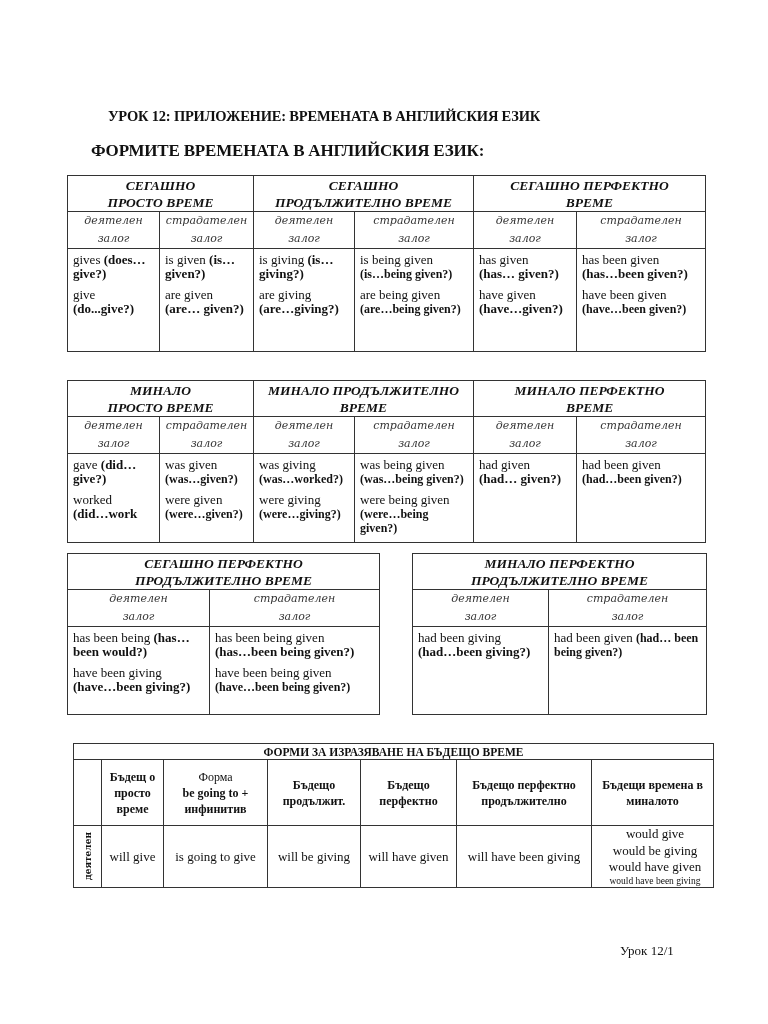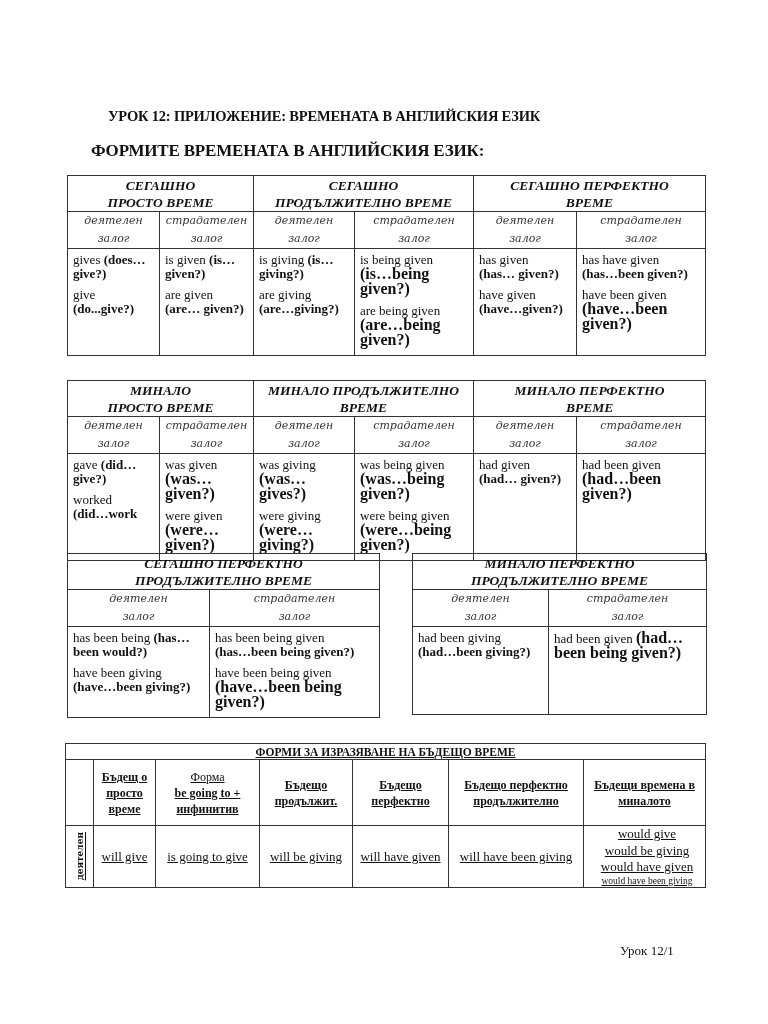--- a/index.html
+++ b/index.html
@@ -7,21 +7,21 @@
          font-family:"Liberation Serif","DejaVu Serif",serif; color:#111; }
   .abs { position:absolute; }
   .title { left:0; width:648px; top:108px; text-align:center; font-weight:bold; font-size:14.5px; letter-spacing:-0.2px; }
   .subtitle { left:91px; top:141px; font-weight:bold; font-size:17px; letter-spacing:-0.2px; }
   table { border-collapse:collapse; position:absolute; table-layout:fixed; }
   td { border:1px solid #333; padding:0; vertical-align:top; }
   .hd { font-weight:bold; font-style:italic; text-align:center; font-size:13.5px; line-height:17px; padding-top:1px; }
   .voice { font-style:italic; text-align:center; font-size:12.5px; line-height:18px; color:#333; font-family:"DejaVu Serif",serif; font-size:11px; }
   .cell { font-size:13px; line-height:14px; padding:4px 5px 0 5px; }
   .cell .b { font-weight:bold; }
-  .cell .bs { font-weight:bold; font-size:16px;text-align:center; }
+  .cell .bs { font-weight:bold; font-size:12px;text-align:center; }
   .cell p { margin:0 0 7px 0; }
   .fh { text-align:center; font-weight:bold; font-size:12px; line-height:16px; vertical-align:middle; }
   .fc { text-align:center; font-size:13px; vertical-align:middle; }
   .vert { writing-mode:vertical-rl; transform:rotate(180deg); font-size:9px; font-weight:bold; font-family:"DejaVu Serif",serif; margin:auto; }
   .pgnum { left:620px; top:943px; font-size:13px;text-align:center; }
 </style>
 </head>
 <body>
 
 <div class="abs title">УРОК 12: ПРИЛОЖЕНИЕ: ВРЕМЕНАТА В АНГЛИЙСКИЯ ЕЗИК</div>
@@ -65,21 +65,21 @@
         </td>
     <td class="cell">
           <p><span>is being given</span><br><span class="bs">(is…being given?)</span></p>
           <p><span>are being given</span><br><span class="bs">(are…being given?)</span></p>
         </td>
     <td class="cell">
           <p><span>has given</span><br><span class="b">(has… given?)</span></p>
           <p><span>have given</span><br><span class="b">(have…given?)</span></p>
         </td>
     <td class="cell">
-          <p><span>has have given</span><br><span class="b">(has…been given?)</span></p>
+          <p><span>has been given</span><br><span class="b">(has…been given?)</span></p>
           <p><span>have been given</span><br><span class="bs">(have…been given?)</span></p>
         </td>
   </tr>
 </tbody>
   </table>
 
 <table style="left:67px; top:380px; width:638px;">
   <colgroup>
       <col style="width:92px">
       <col style="width:94px">
@@ -105,21 +105,21 @@
   <tr style="height:86px">
     <td class="cell">
           <p><span>gave </span><span class="b">(did… give?)</span></p>
           <p><span>worked</span><br><span class="b">(did…work</span></p>
         </td>
     <td class="cell">
           <p><span>was given</span><br><span class="bs">(was…given?)</span></p>
           <p><span>were given</span><br><span class="bs">(were…given?)</span></p>
         </td>
     <td class="cell">
-          <p><span>was giving</span><br><span class="bs">(was…gives?)</span></p>
+          <p><span>was giving</span><br><span class="bs">(was…worked?)</span></p>
           <p><span>were giving</span><br><span class="bs">(were…giving?)</span></p>
         </td>
     <td class="cell">
           <p><span>was being given</span><br><span class="bs">(was…being given?)</span></p>
           <p><span>were being given</span><br><span class="bs">(were…being given?)</span></p>
         </td>
     <td class="cell">
           <p><span>had given</span><br><span class="b">(had… given?)</span></p>
         </td>
     <td class="cell">
@@ -172,21 +172,21 @@
     <td class="cell">
           <p><span>had been giving</span><br><span class="b">(had…been giving?)</span></p>
         </td>
     <td class="cell">
           <p><span>had been given </span><span class="bs">(had… been being given?)</span></p>
         </td>
   </tr>
 </tbody>
   </table>
 
-<table style="left:65px; top:743px; width:640px;text-decoration:underline;">
+<table style="left:73px; top:743px; width:640px;">
   <colgroup>
       <col style="width:28px">
       <col style="width:62px">
       <col style="width:104px">
       <col style="width:93px">
       <col style="width:96px">
       <col style="width:135px">
       <col style="width:122px">
     </colgroup>
   <tbody>

